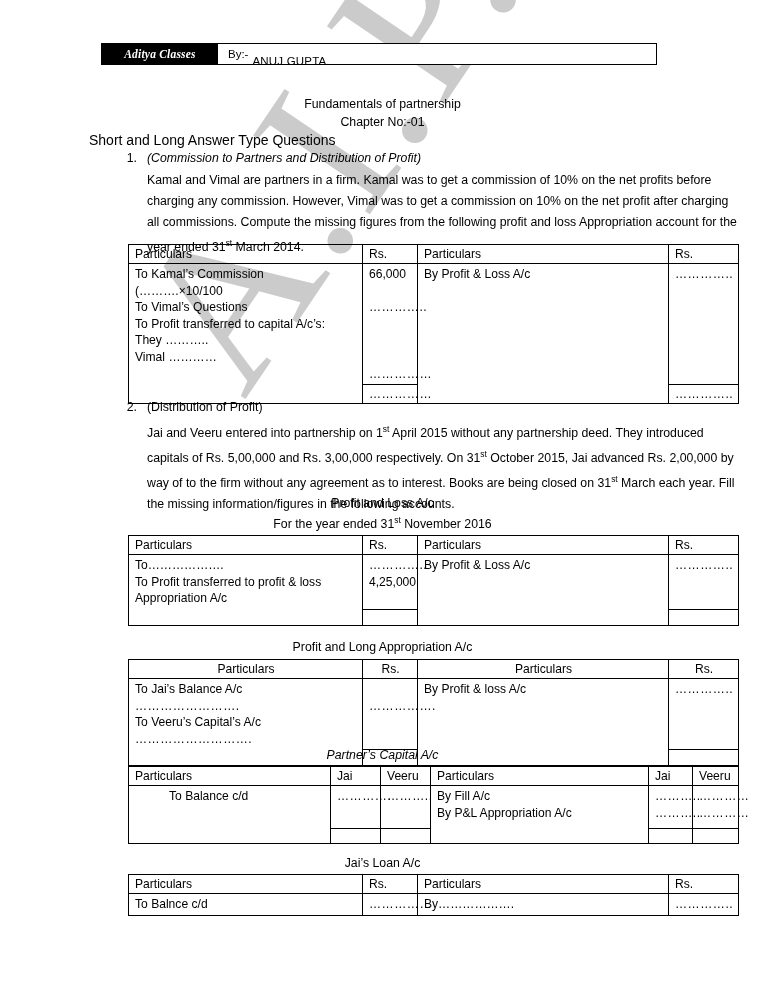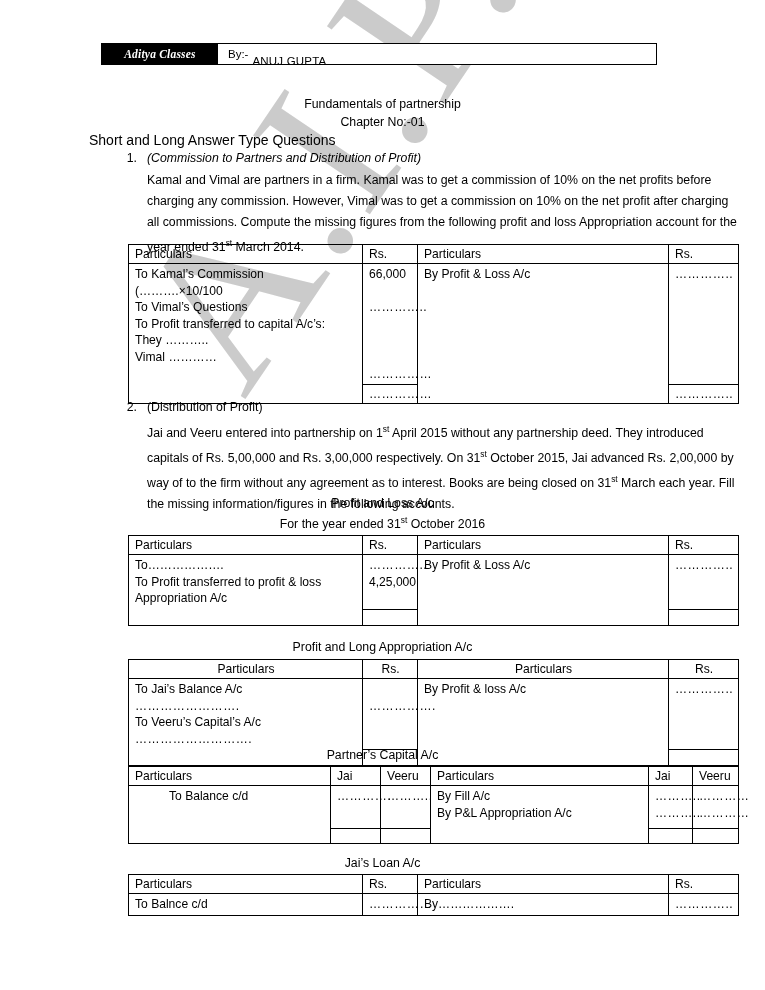--- a/index.html
+++ b/index.html
@@ -256,21 +256,21 @@
     <div class="qtitle" style="left:147px; top:400px;">(Distribution of Profit)</div>
     <div class="qbody" style="left:147px; top:419px;">
       <span>Jai and Veeru entered into partnership on 1</span><sup>st</sup><span> April 2015 without any partnership deed. They introduced</span>
       <span>capitals of Rs. 5,00,000 and Rs. 3,00,000 respectively. On 31</span><sup>st</sup><span> October 2015, Jai advanced Rs. 2,00,000 by</span>
       <span>way of to the firm without any agreement as to interest. Books are being closed on 31</span><sup>st</sup><span> March each year.</span>
       <span>Fill the missing information/figures in the following accounts.</span>
     </div>
 
     <div class="cap-title" style="top:496px;">Profit and Loss A/c</div>
     <div class="cap-title" style="top:515px;">
-      <span>For the year ended 31</span><sup>st</sup><span> October 2016</span>
+      <span>For the year ended 31</span><sup>st</sup><span> November 2016</span>
     </div>
 
     <table class="ledger" style="left:128px; top:535px; width:610px;">
       <colgroup>
         <col style="width:234px">
           <col style="width:55px">
           <col style="width:251px">
           <col style="width:70px">
       </colgroup>
       <thead>
@@ -344,21 +344,21 @@
         </tr>
         <tr>
           <td class="nb-top" style="height:12px;"></td>
           <td style="border-top:1px solid #000;"></td>
           <td class="nb-top"></td>
           <td style="border-top:1px solid #000;"></td>
         </tr>
       </tbody>
     </table>
 
-    <div class="cap-title" style="top:748px;">Partner’s Capital A/c</div>
+    <div class="cap-title" style="top:748px;font-style:italic;">Partner’s Capital A/c</div>
 
     <table class="ledger" style="left:128px; top:766px; width:610px;">
       <colgroup>
         <col style="width:202px">
           <col style="width:50px">
           <col style="width:50px">
         <col style="width:218px">
           <col style="width:44px">
           <col style="width:46px">
       </colgroup>

